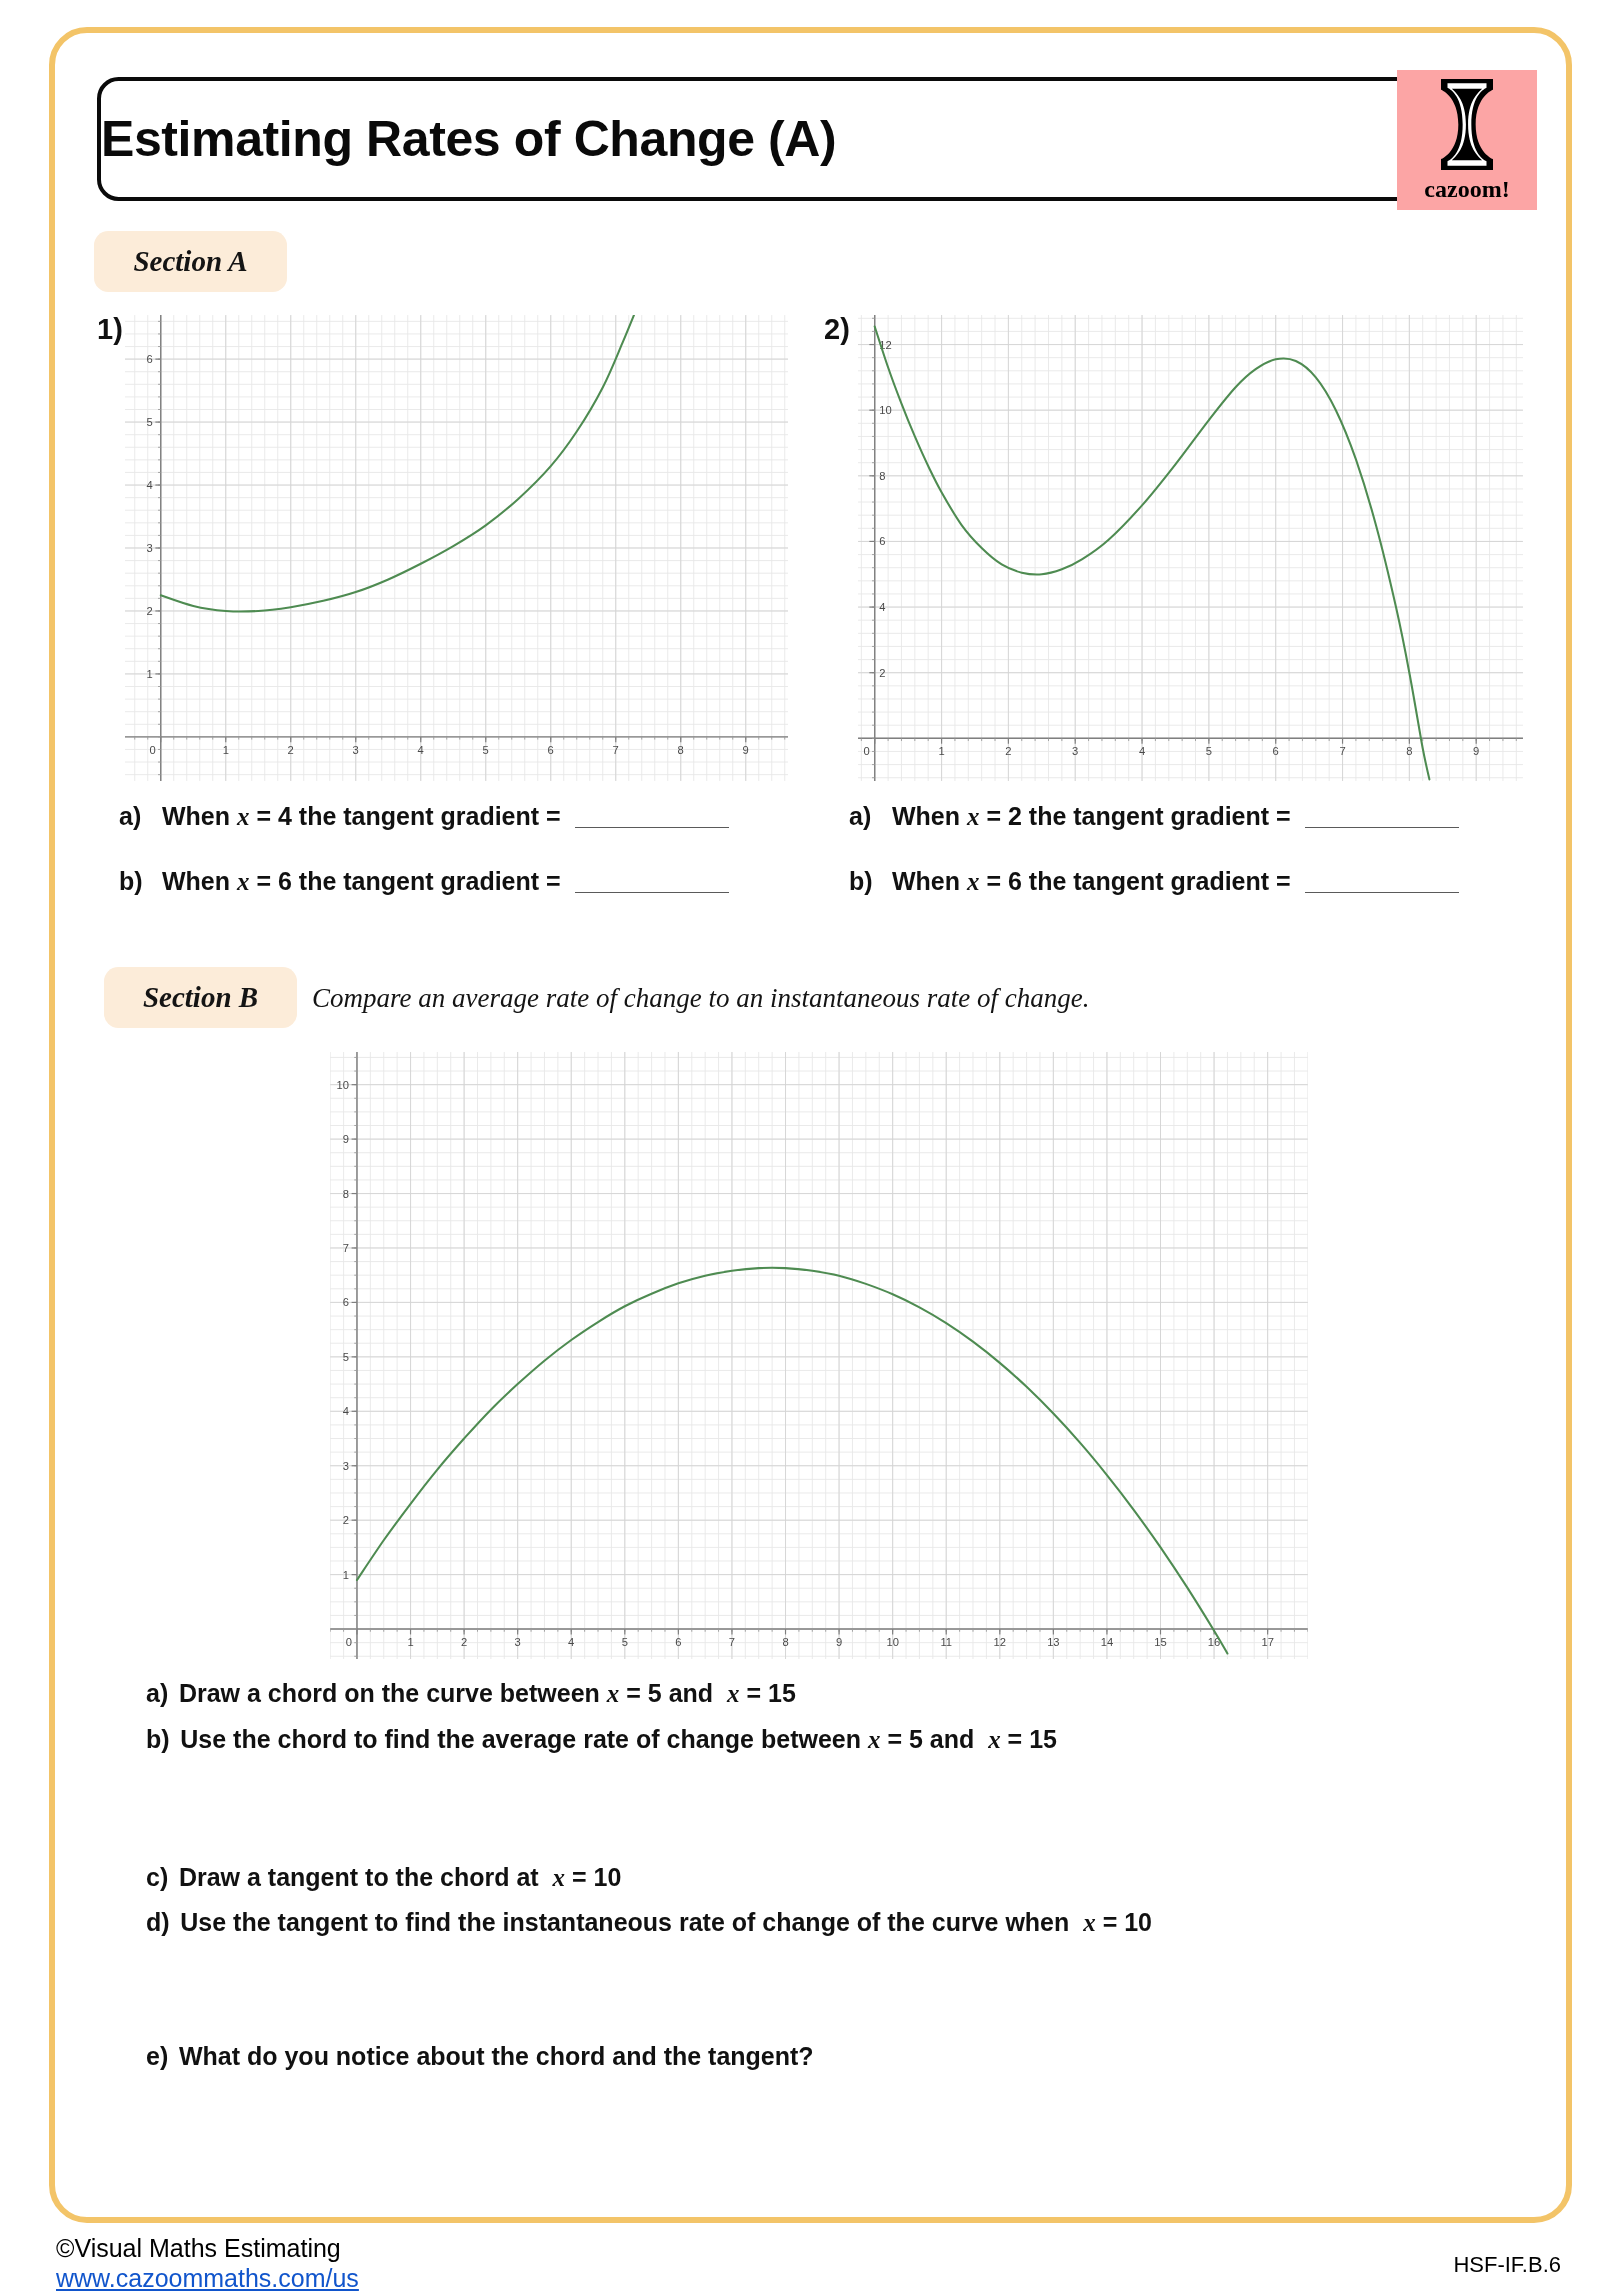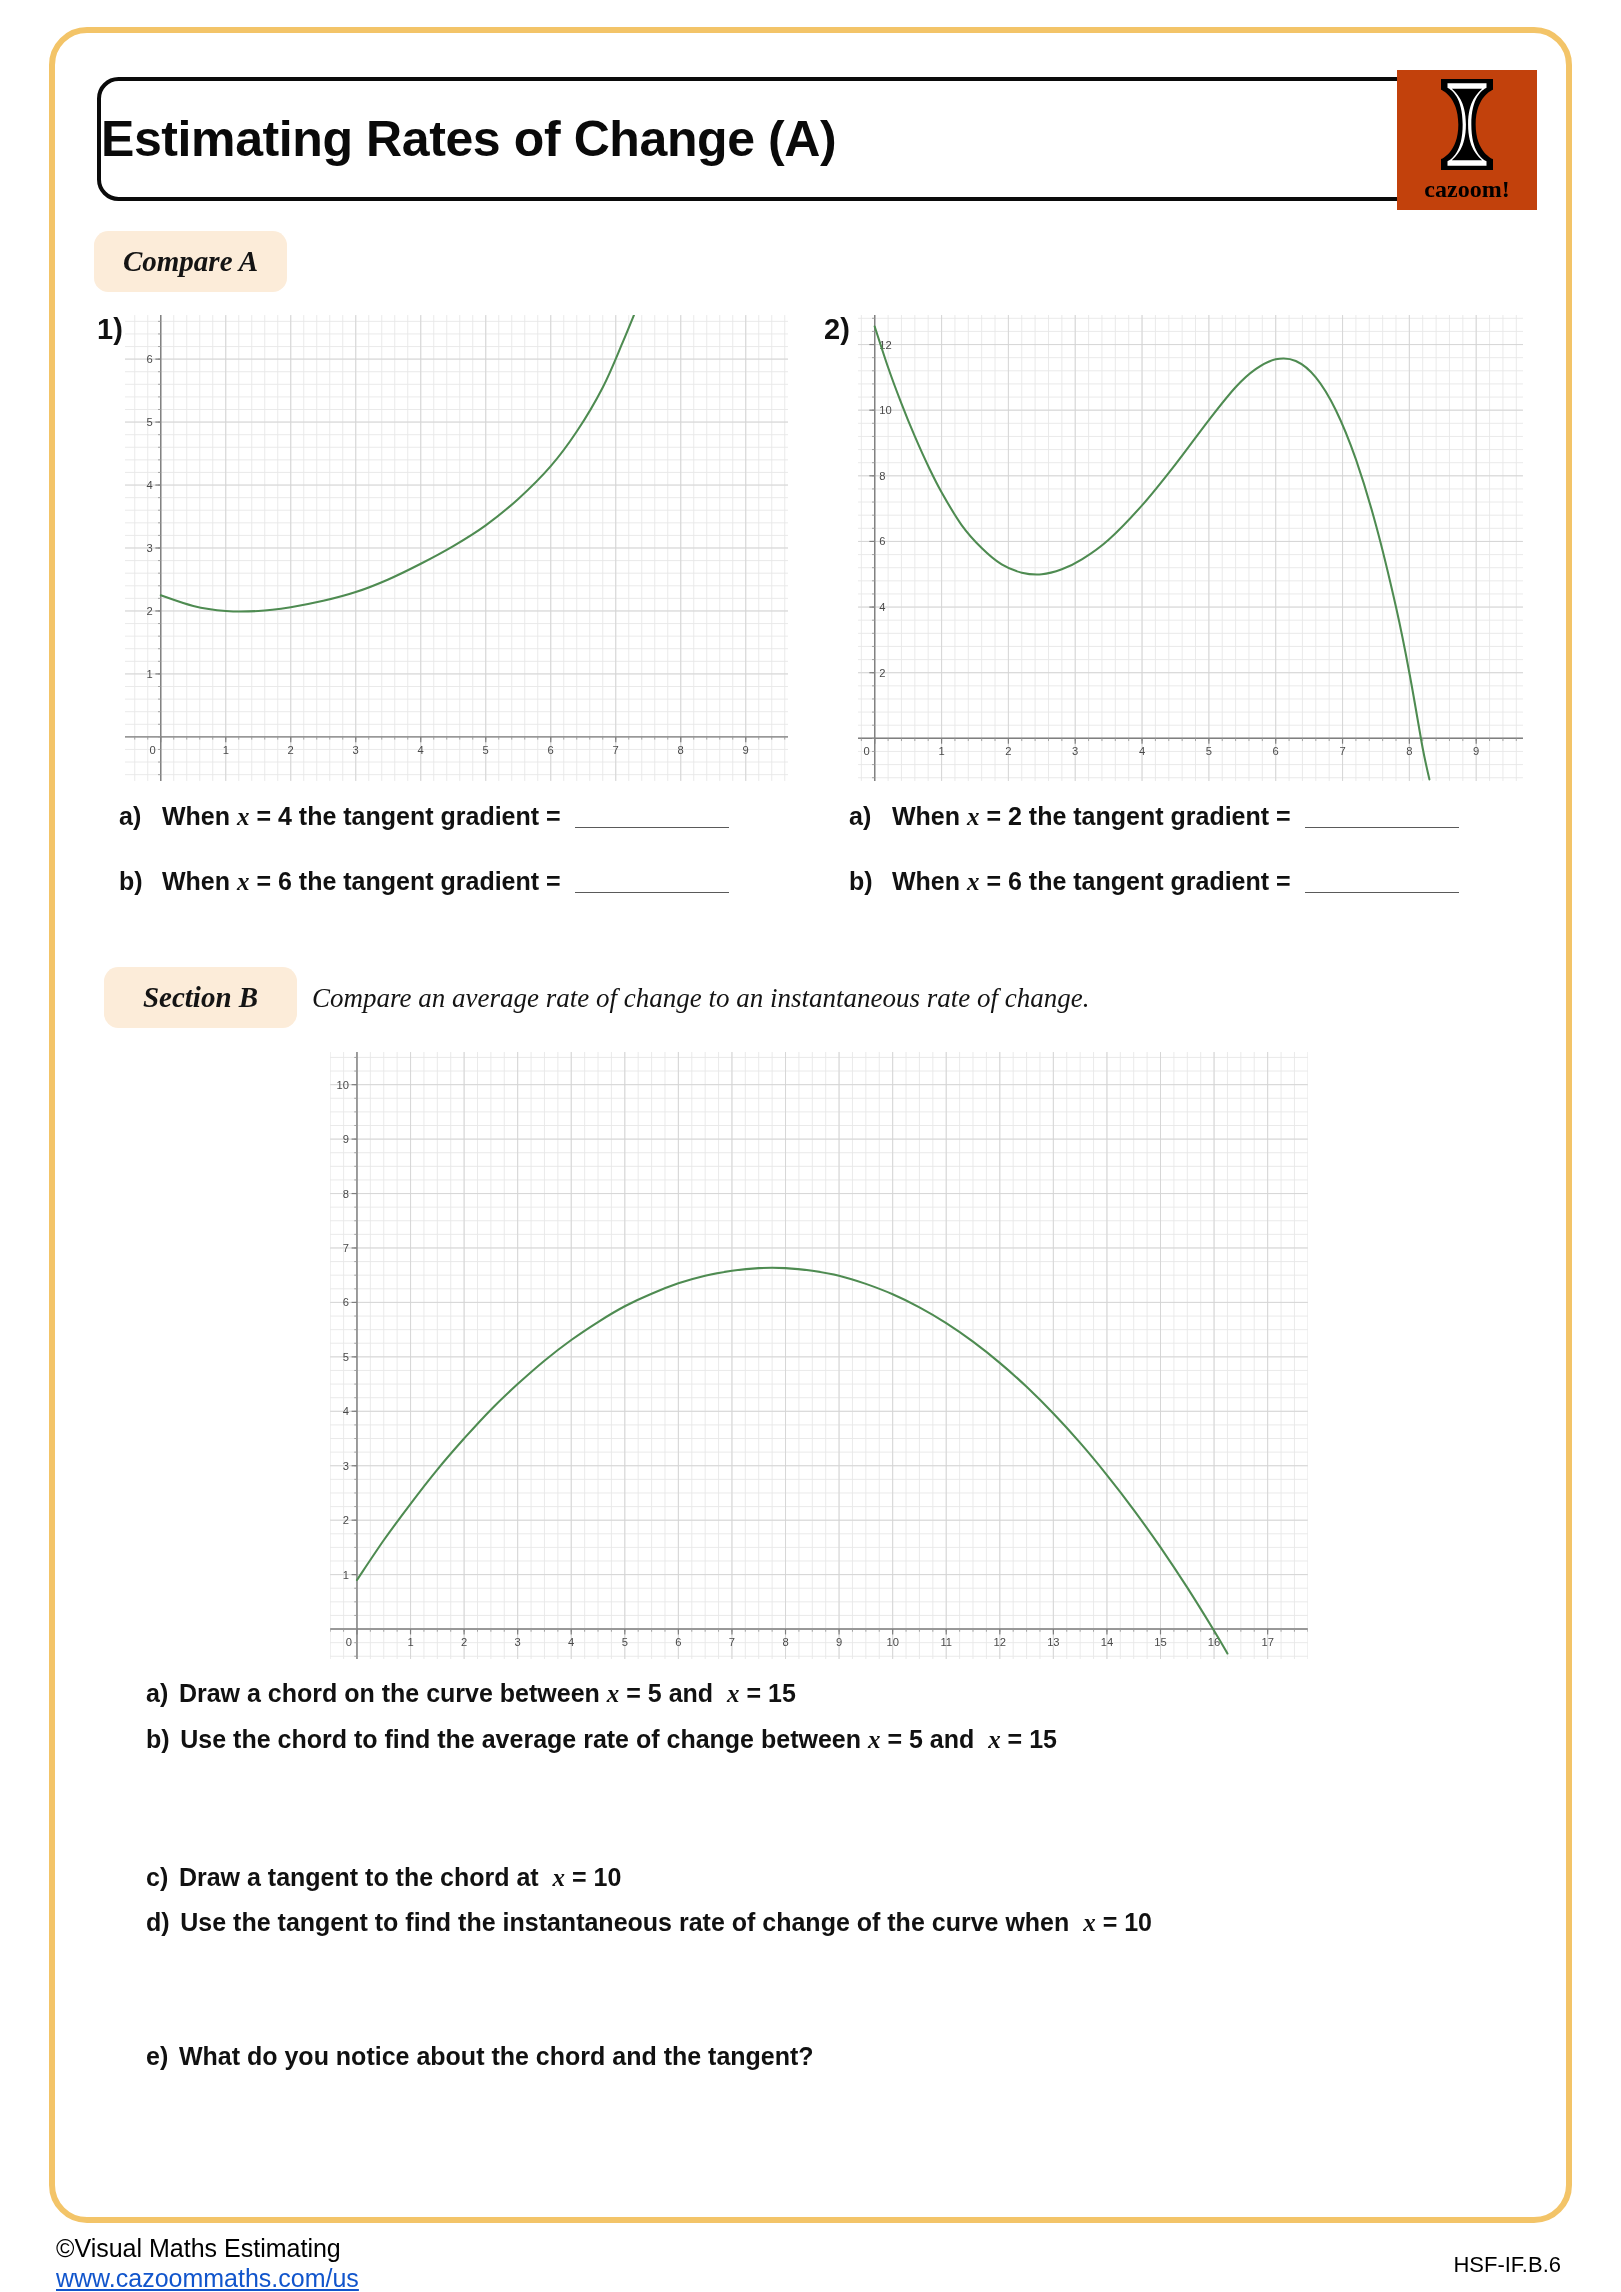--- a/index.html
+++ b/index.html
@@ -8,21 +8,21 @@
   .page { position:relative; width:1622px; height:2293px; background:#fff; overflow:hidden; }
 
   .frame { position:absolute; left:49px; top:27px; width:1523px; height:2196px;
            border:6.3px solid #f3c468; border-radius:38px; }
 
   .title-box { position:absolute; left:97px; top:77px; width:1429px; height:124px;
                border:4.5px solid #0a0a0a; border-radius:21.5px; background:#fff;
                display:flex; align-items:center; }
   .title-box h1 { font-size:50px; font-weight:700; color:#0a0a0a; letter-spacing:-0.4px; }
 
-  .logo { position:absolute; left:1397px; top:70px; width:140px; height:140px; background:#c2410c;
+  .logo { position:absolute; left:1397px; top:70px; width:140px; height:140px; background:#fca5a5;
           display:flex; flex-direction:column; align-items:center; padding-top:9px; }
   .logo-text { font-family:"Liberation Serif", serif; font-weight:700; font-size:24px; color:#000; margin-top:2.7px; }
 
   .badge { position:absolute; width:193px; height:61px; background:#fcecd9; border-radius:14.3px;
            display:flex; align-items:center; justify-content:center;
            font-family:"Liberation Serif", serif; font-style:italic; font-weight:700;
            font-size:29px; color:#141414; }
   .instruction { position:absolute; font-family:"Liberation Serif", serif; font-style:italic;
                  font-size:27px; color:#141414; white-space:pre; }
 
@@ -58,21 +58,21 @@
     <span>
       <svg width="68" height="91" viewBox="0 0 60 84" aria-hidden="true">
         <path d="M6 0 H54 V10 C54 10 38 16 38 42 C38 68 54 74 54 74 V84 H6 V74 C6 74 22 68 22 42 C22 16 6 10 6 10 Z" fill="#000"></path>
         <path d="M12 4 H48 V8 C44 10 34 17 34 42 C34 67 44 74 48 76 V80 H12 V76 C16 74 26 67 26 42 C26 17 16 10 12 8 Z" fill="#fff"></path>
         <path d="M16 9 H44 C40 13 31 20 31 42 C31 64 40 71 44 75 H16 C20 71 29 64 29 42 C29 20 20 13 16 9 Z" fill="#000"></path>
       </svg>
     </span>
     <div class="logo-text">cazoom!</div>
   </div>
 
-  <div class="badge" style="left:94px; top:231px;">Compare A</div>
+  <div class="badge" style="left:94px; top:231px;">Section A</div>
 
   <div class="graph-num" style="left:97px; top:313px;">1)</div>
   <svg class="chart" width="663" height="466" style="left:125px; top:315px;" viewBox="0 0 740 520">
       <line x1="10.882352941176471" y1="0" x2="10.882352941176471" y2="520" stroke="#e8e8e8" stroke-width="1"></line>
       <line x1="25.3921568627451" y1="0" x2="25.3921568627451" y2="520" stroke="#e8e8e8" stroke-width="1"></line>
       <line x1="39.90196078431372" y1="0" x2="39.90196078431372" y2="520" stroke="#e8e8e8" stroke-width="1"></line>
       <line x1="54.41176470588235" y1="0" x2="54.41176470588235" y2="520" stroke="#e8e8e8" stroke-width="1"></line>
       <line x1="68.92156862745098" y1="0" x2="68.92156862745098" y2="520" stroke="#e8e8e8" stroke-width="1"></line>
       <line x1="83.43137254901961" y1="0" x2="83.43137254901961" y2="520" stroke="#e8e8e8" stroke-width="1"></line>
       <line x1="97.94117647058823" y1="0" x2="97.94117647058823" y2="520" stroke="#e8e8e8" stroke-width="1"></line>

